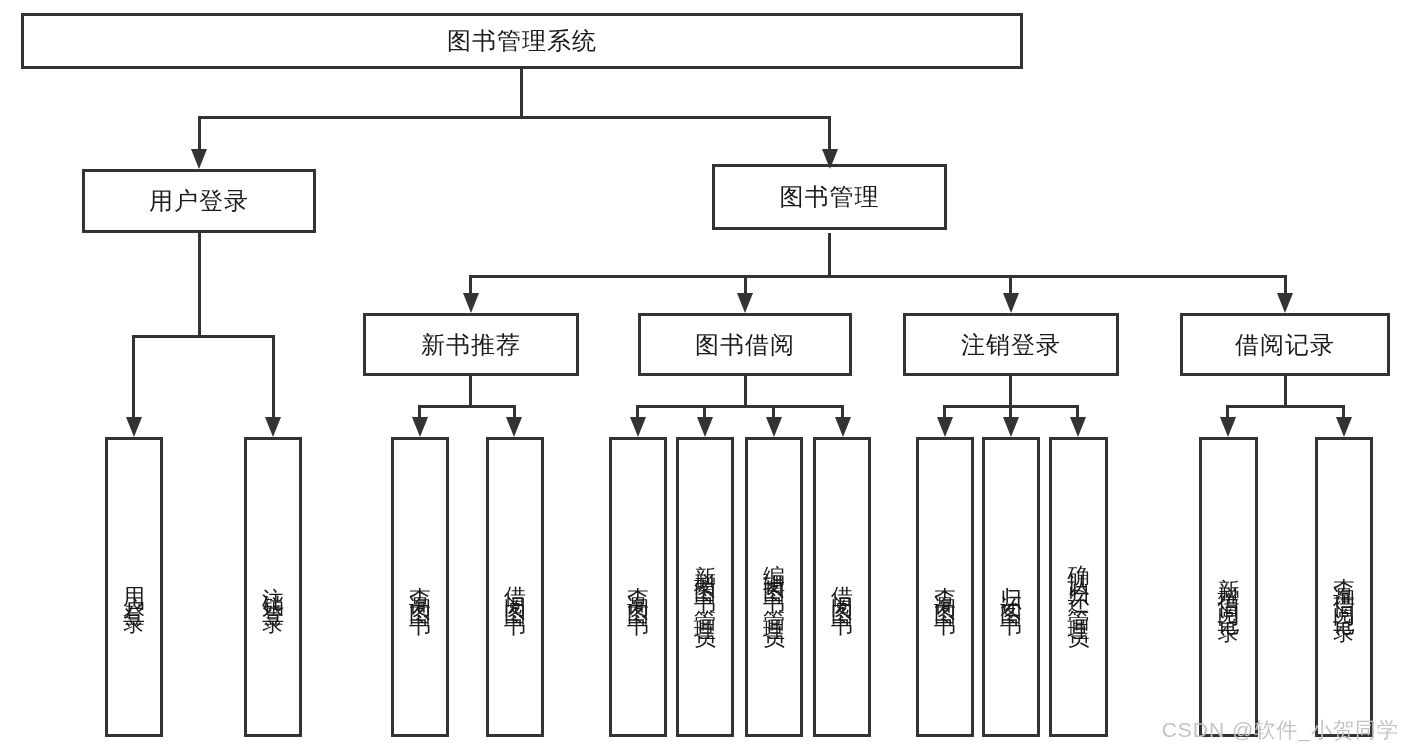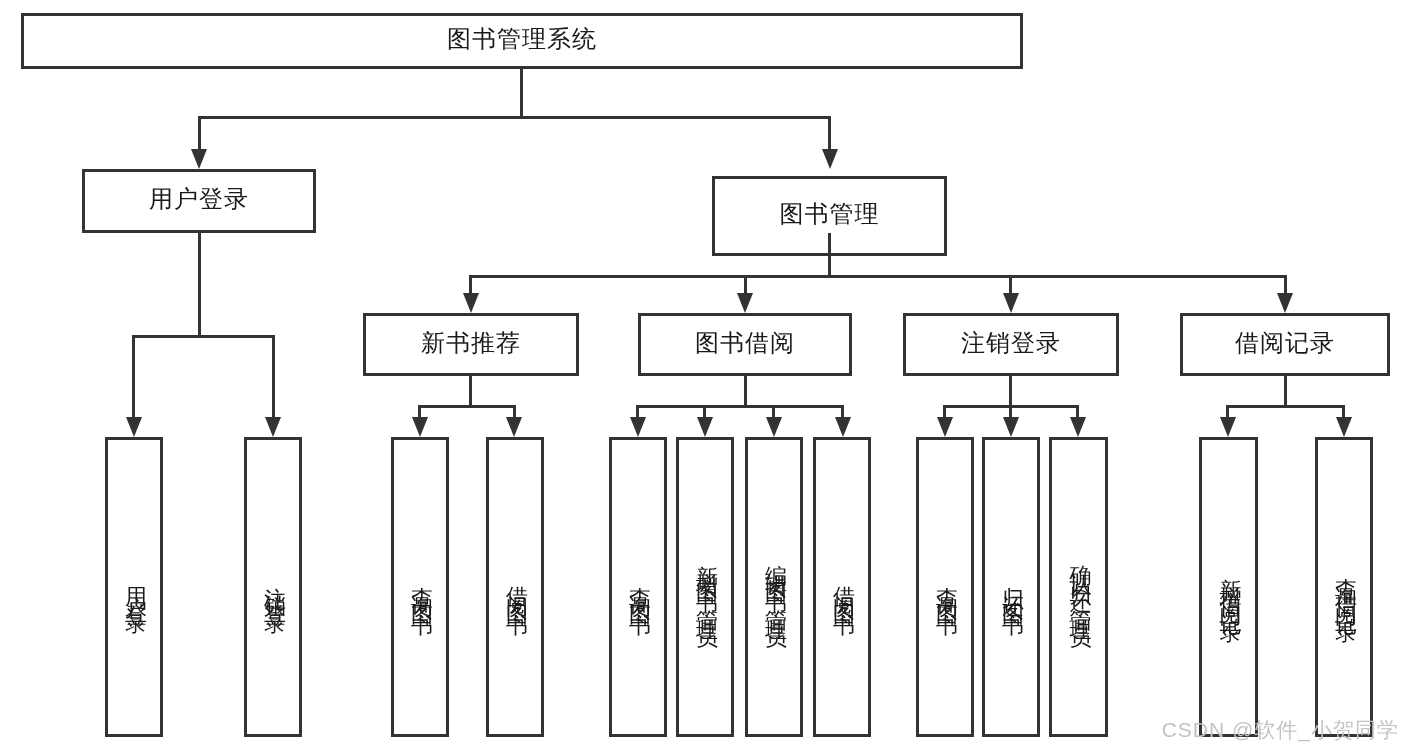--- a/index.html
+++ b/index.html
@@ -20,21 +20,20 @@
     overflow:hidden;
   }
   .box{
     position:absolute;
     box-sizing:border-box;
     border:3px solid var(--line-color);
     background:var(--background);
     display:flex;
     align-items:center;
     justify-content:center;
-    font-family:Liberation Mono, monospace;
   }
   .box .lbl{
     color:var(--text-color);
     white-space:nowrap;
     line-height:1;
   }
   .box.h .lbl{
     font-size:24px;
     letter-spacing:1px;
   }
@@ -76,21 +75,21 @@
 
 <div id="stage">
 
   <div class="box h" style="left:21px;top:13px;width:1002px;height:56px">
     <span class="lbl">图书管理系统</span>
   </div>
 
   <div class="box h" style="left:82px;top:169px;width:234px;height:64px">
     <span class="lbl">用户登录</span>
   </div>
-  <div class="box h" style="left:712px;top:176px;width:235px;height:80px">
+  <div class="box h" style="left:712px;top:164px;width:235px;height:66px">
     <span class="lbl">图书管理</span>
   </div>
 
   <div class="box h" style="left:363px;top:313px;width:216px;height:63px">
     <span class="lbl">新书推荐</span>
   </div>
   <div class="box h" style="left:638px;top:313px;width:214px;height:63px">
     <span class="lbl">图书借阅</span>
   </div>
   <div class="box h" style="left:903px;top:313px;width:216px;height:63px">

